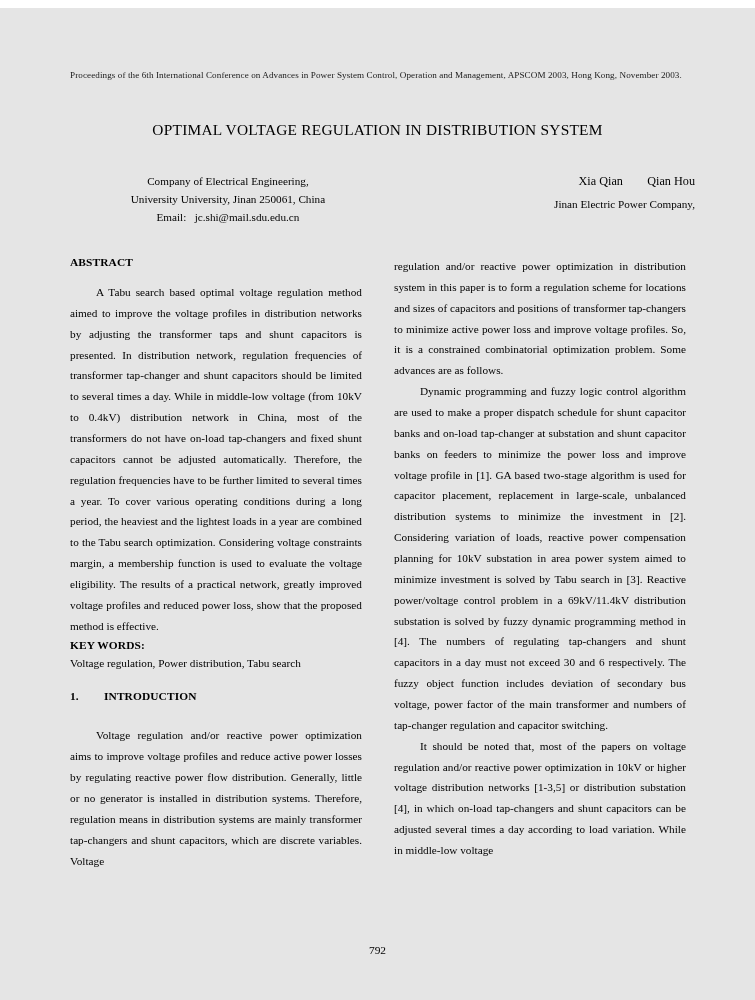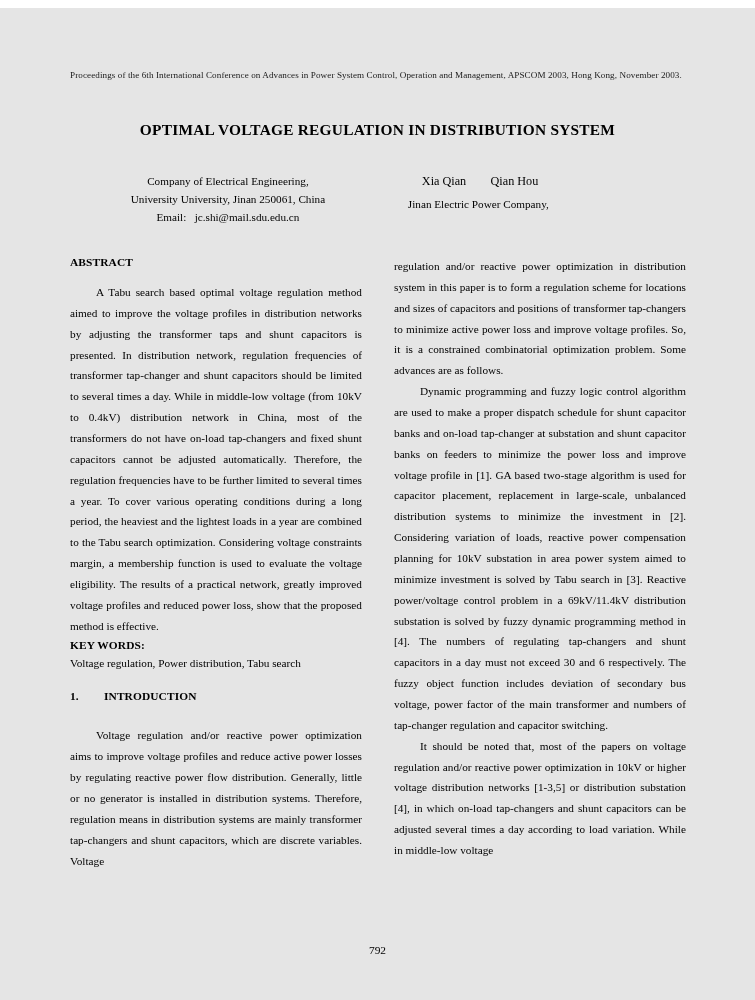--- a/index.html
+++ b/index.html
@@ -35,21 +35,21 @@
     text-align: left;
   }
 
   
   .paper-title {
     position: absolute;
     top: 113px;
     left: 60px;
     right: 60px;
     text-align: center;
-    font-weight: bold;
+    font-weight: normal;
     font-size: 15.4px;
     letter-spacing: 0.015em;
     color: #000;
   }
 
   
   .authors-row {
     position: absolute;
     top: 164px;
     left: 64px;
@@ -61,21 +61,21 @@
     font-size: 11.2px;
     line-height: 1.62;
   }
   .author-block.left {
     width: 330px;
     text-align: center;
     padding-left: 6px;
   }
   .author-block.right {
     width: 300px;
-    text-align: left;
+    text-align: right;
     padding-left: 22px;
   }
   .author-names {
     font-size: 12.2px;
     margin-bottom: 3px;
     white-space: pre;
   }
   .author-block.right .author-names {
     padding-left: 14px;
   }

